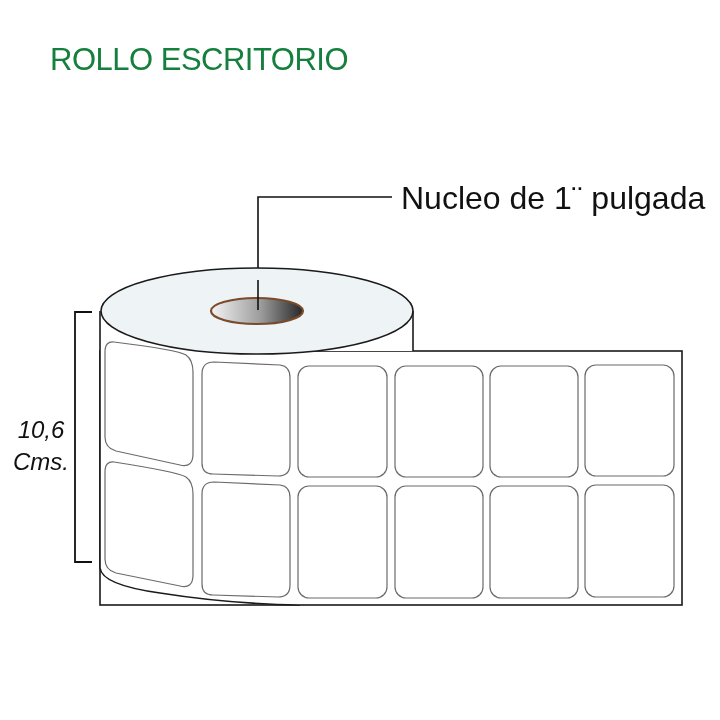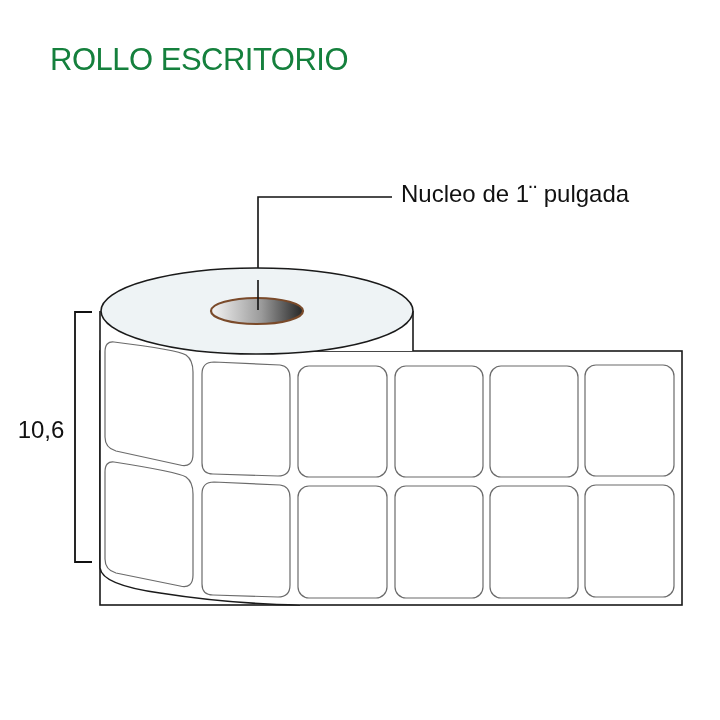--- a/index.html
+++ b/index.html
@@ -1,29 +1,30 @@
 <!DOCTYPE html>
 <html><head>
 <meta charset="utf-8">
 <style>
   html, body { margin: 0; padding: 0; background: #ffffff; }
   body { width: 720px; height: 720px; position: relative; overflow: hidden;
          font-family: "Liberation Sans", "DejaVu Sans", sans-serif; color: #111; }
   .title { position: absolute; left: 50px; top: 42px; font-size: 31px; letter-spacing: -0.5px; color: #15803d; white-space: nowrap; }
-  .core-label { position: absolute; left: 401px; top: 180px; font-size: 24px; color: #111; white-space: nowrap; }
-  .dim-label { position: absolute; left: 6px; top: 414px; font-size: 24px; line-height: 32px; color: #111; text-align: center; width: 70px; }
+  .core-label { position: absolute; left: 401px; top: 180px; font-size: 32px; color: #111; white-space: nowrap; }
+  .dim-label { position: absolute; left: 6px; top: 414px; font-size: 24px; line-height: 32px; color: #111; text-align: center; width: 70px; font-style: italic; }
   svg.diagram { position: absolute; left: 0; top: 0; }
 </style>
 </head>
 <body>
 
 <div class="title">ROLLO ESCRITORIO</div>
 <div class="core-label">Nucleo de 1¨ pulgada</div>
 <div class="dim-label">
   <div>10,6</div>
+  <div>Cms.</div>
 </div>
 
 <svg class="diagram" width="720" height="720" viewBox="0 0 720 720">
   <defs>
     <linearGradient id="coreGrad" x1="0" y1="0" x2="1" y2="0">
       <stop offset="0" stop-color="#f4f4f4"></stop>
       <stop offset="0.55" stop-color="#9a9a9a"></stop>
       <stop offset="1" stop-color="#262626"></stop>
     </linearGradient>
   </defs>

